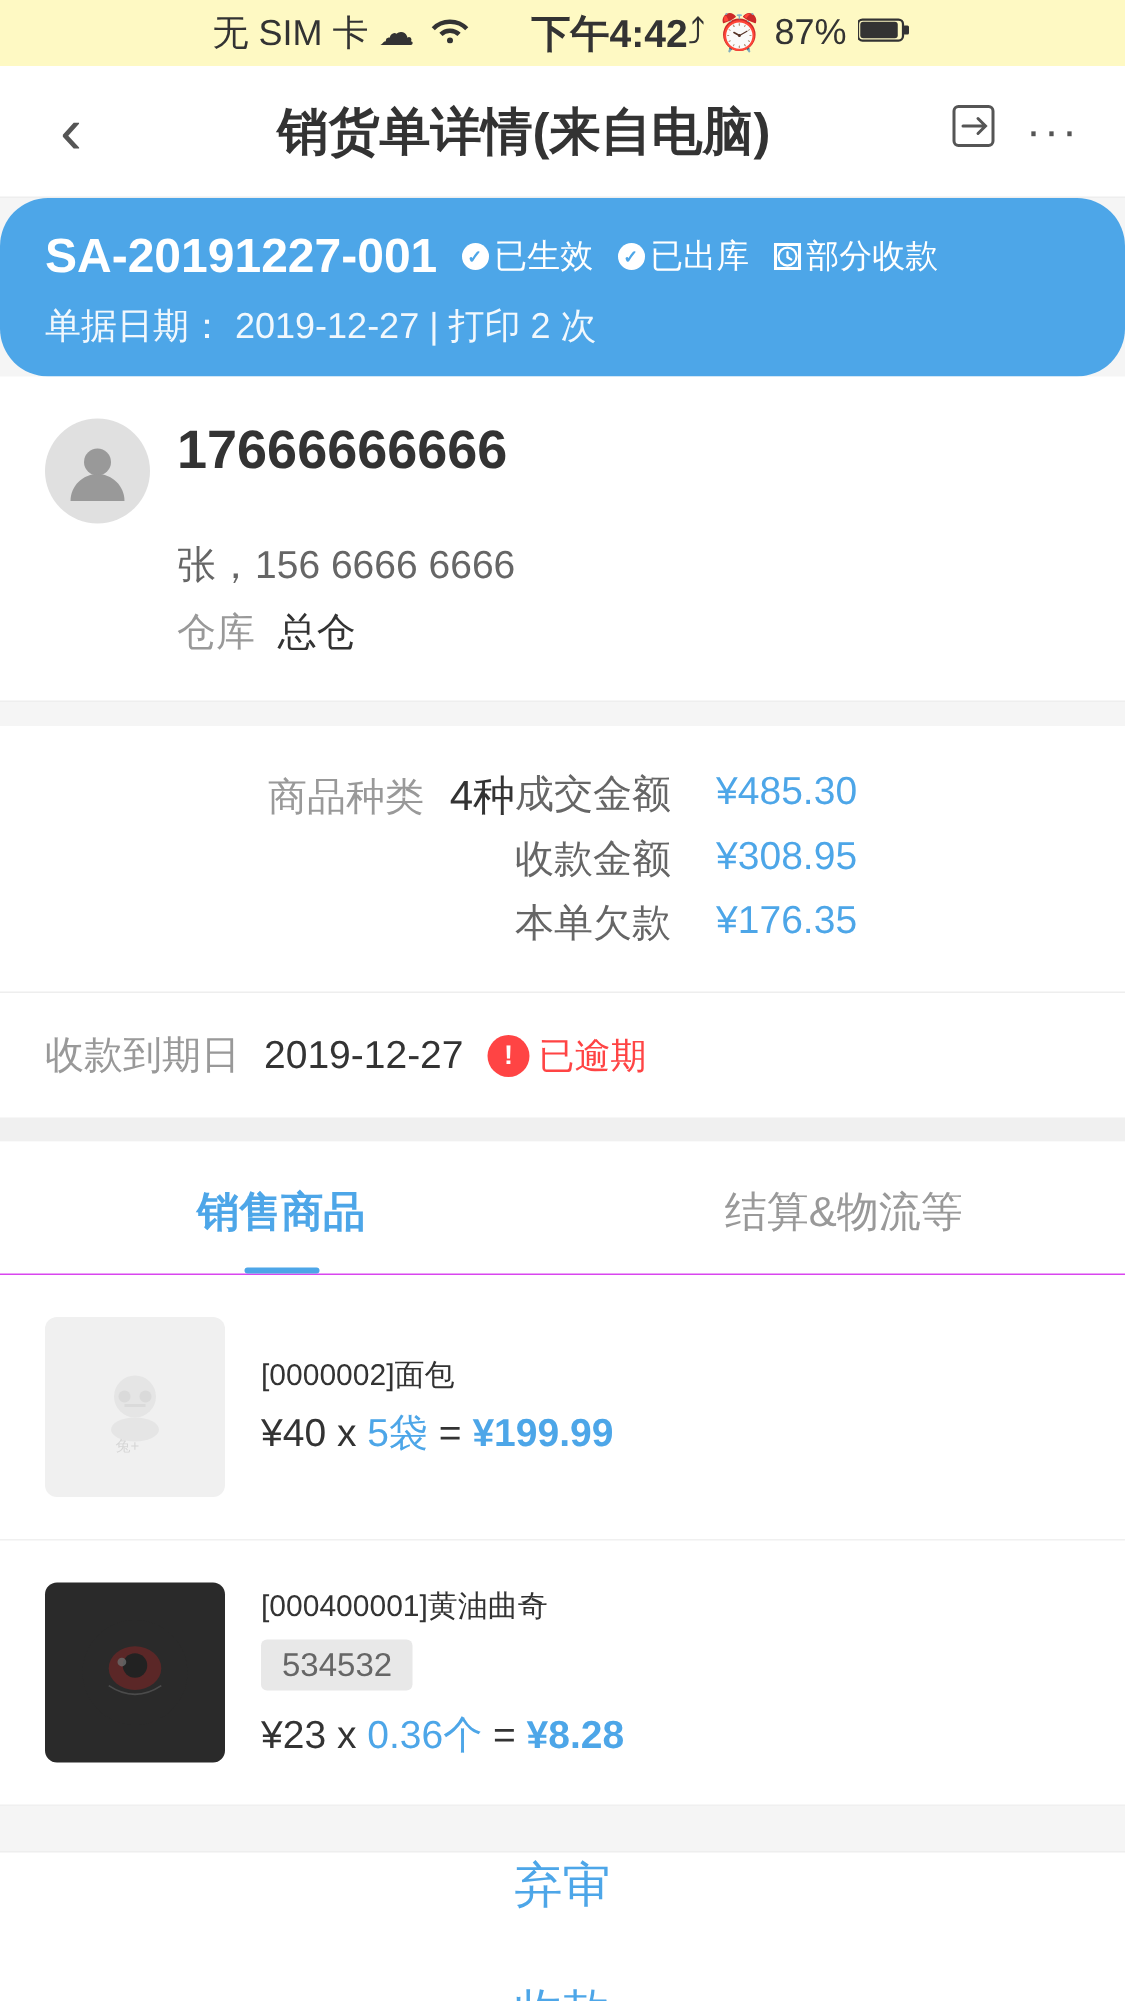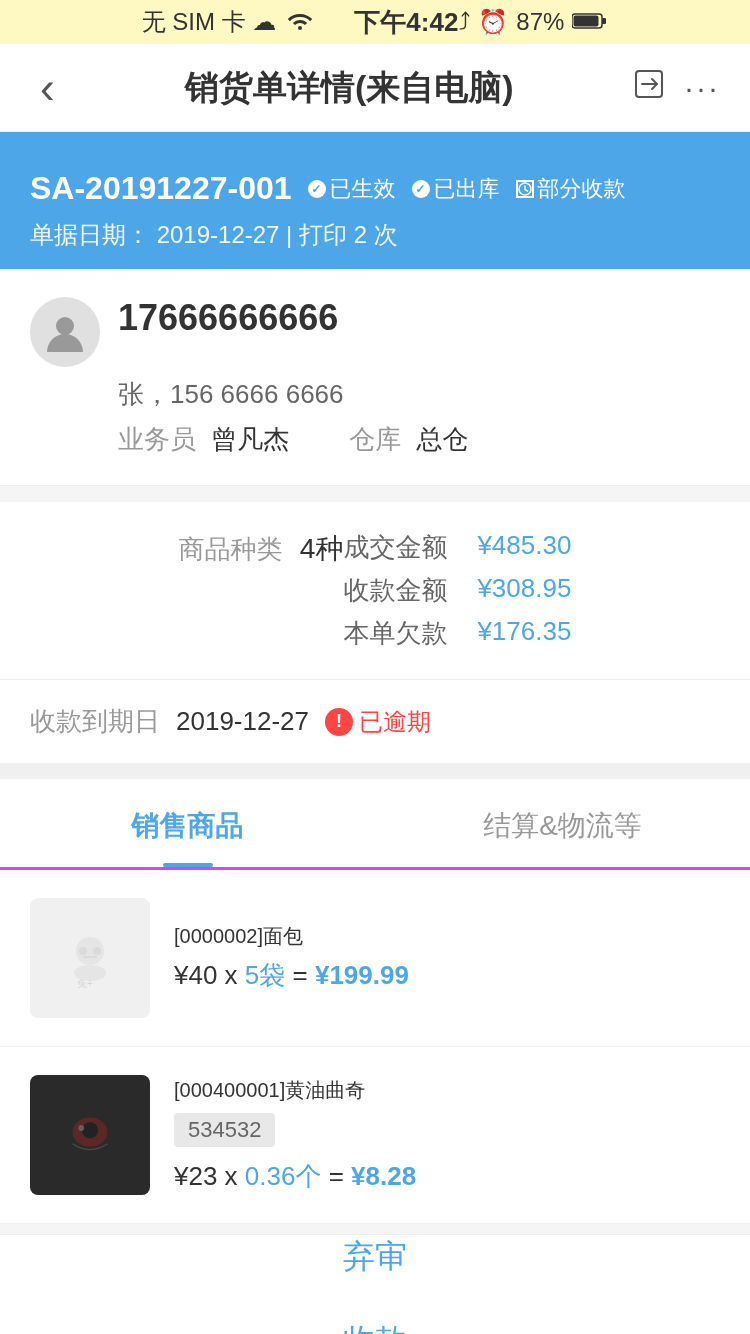--- a/index.html
+++ b/index.html
@@ -41,21 +41,22 @@
     .nav-title {
       font-size: 34px;
       font-weight: 600;
       color: #333;
     }
     .nav-icons { display: flex; align-items: center; gap: 20px; }
 
     
     .header-banner {
       background: #4da6e8;
-      padding: 38px 30px 18px 30px;
+      padding: 20px 30px 18px 30px;
+      border-radius: 32px;
     }
     .banner-top {
       display: flex;
       align-items: center;
       gap: 16px;
       margin-bottom: 12px;
     }
     .order-id {
       font-size: 32px;
       font-weight: 700;
@@ -180,21 +181,21 @@
       align-items: center;
       justify-content: center;
       font-size: 18px;
       font-weight: 700;
     }
 
     
     .tabs-section {
       background: #fff;
       display: flex;
-      border-bottom: 3px solid #d946ef;
+      border-bottom: 1px solid #d946ef;
       justify-content: space-between;
     }
     .tab {
       flex: 1;
       text-align: center;
       padding: 28px 0 22px;
       font-size: 28px;
       color: #999;
       cursor: pointer;
       position: relative;
@@ -359,24 +360,20 @@
       <svg viewBox="0 0 44 44" fill="none">
         <circle cx="22" cy="16" r="9" fill="#999"></circle>
         <path d="M4 42c0-9.9 8.1-18 18-18s18 8.1 18 18" fill="#999"></path>
       </svg>
     </div>
     <span class="customer-name">17666666666</span>
   </div>
   <div class="customer-sub">张，156 6666 6666</div>
   <div class="customer-meta">
     <div>
-      <span class="meta-label">业务员</span>
-      <span class="meta-value">曾凡杰</span>
-    </div>
-    <div>
       <span class="meta-label">仓库</span>
       <span class="meta-value">总仓</span>
     </div>
   </div>
 </div>
 
 <div class="stats-section">
   <div class="stats-left">
     <span class="stats-label">商品种类</span>
     <span class="stats-count">4种</span>

